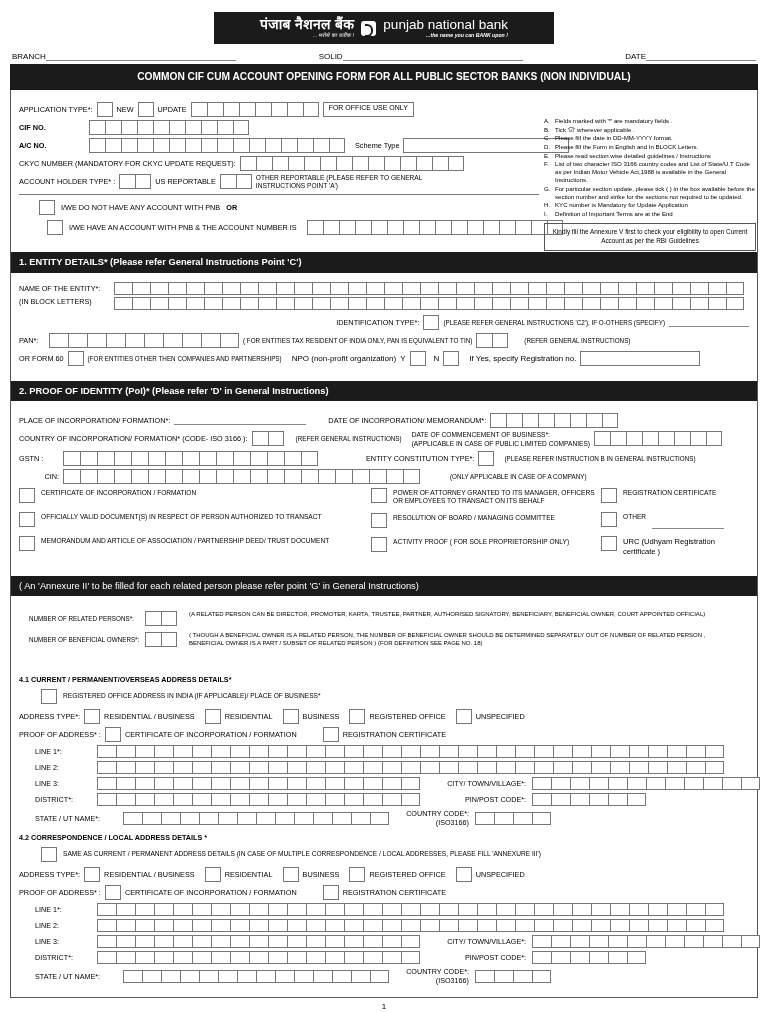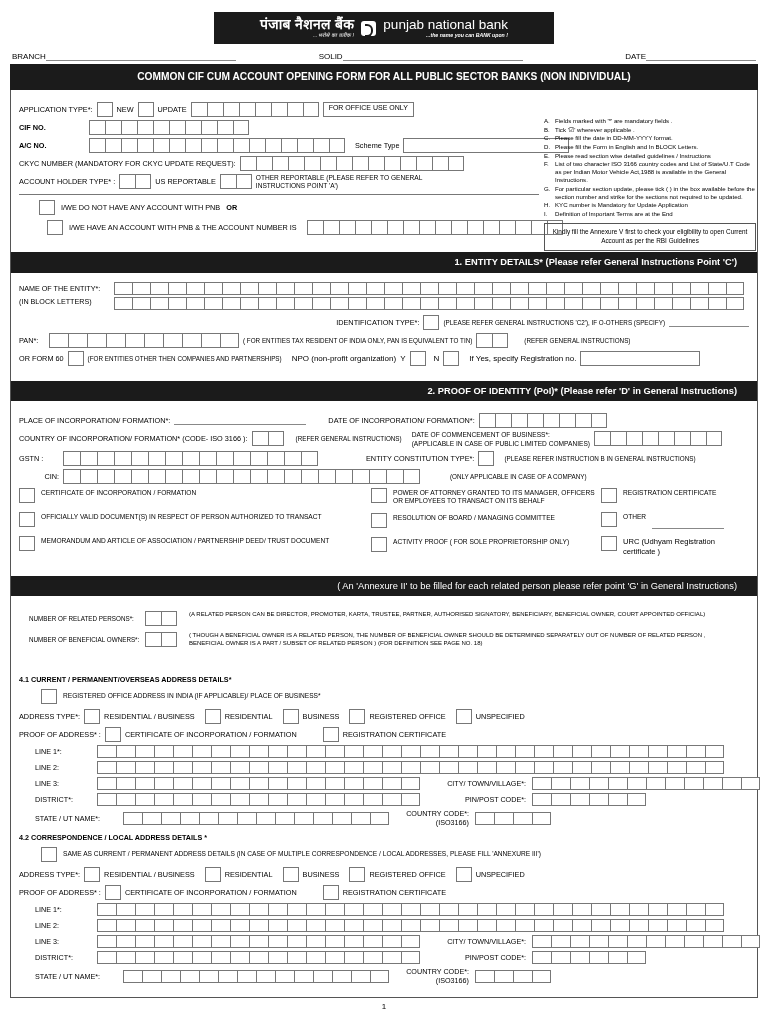--- a/index.html
+++ b/index.html
@@ -24,21 +24,21 @@
   .logo-en .sub { display:block; font-size: 5.2px; font-style: italic; font-weight:bold; text-align:right; margin-top:2px;}
 
   
   .branch-row { display: flex; align-items: flex-end; margin-top: 8px; font-size: 8px; padding: 0 2px; }
   .bfield { display: flex; align-items: flex-end; }
   .bfield .lbl { white-space: nowrap; }
   .bfield .rule { border-bottom: 1px solid #888; height: 9px; }
 
   
   .bar { background: #1b1b1b; color: #fff; font-size: 9.3px; font-weight: bold;
-         padding: 4px 20px; margin-top: 3px; line-height: 1.35; text-align: right; }
+         padding: 4px 8px; margin-top: 3px; line-height: 1.35; }
   .bar.center { text-align: center; font-size: 10.2px; padding: 6px 8px; }
 
   .outer { border: 1px solid #555; border-top: none; }
 
   
   .sec { padding: 9px 8px; }
   .row { display: flex; align-items: center; font-size: 7.3px; gap: 4px; margin: 3px 0; }
   .lbl { white-space: nowrap; }
   .bold { font-weight: bold; }
   .tiny { font-size: 6.3px; }
@@ -375,21 +375,21 @@
         <span class="wbox" style="width:120px;height:15px"></span>
       </div>
     </div>
 
     <div class="bar">2. PROOF OF IDENTITY (PoI)*  (Please refer 'D' in General Instructions)</div>
     <div class="sec">
 
       <div class="row">
         <span class="lbl">PLACE OF INCORPORATION/ FORMATION*:</span>
         <span class="underline" style="width:132px"></span>
-        <span class="lbl" style="margin-left:18px">DATE OF INCORPORATION/ FORMATION*:</span>
+        <span class="lbl" style="margin-left:18px">DATE OF INCORPORATION/ MEMORANDUM*:</span>
         <span class="comb h15 w16">
           <i></i>
             <i></i>
             <i></i>
             <i></i>
             <i></i>
             <i></i>
             <i></i>
             <i></i>
         </span>

